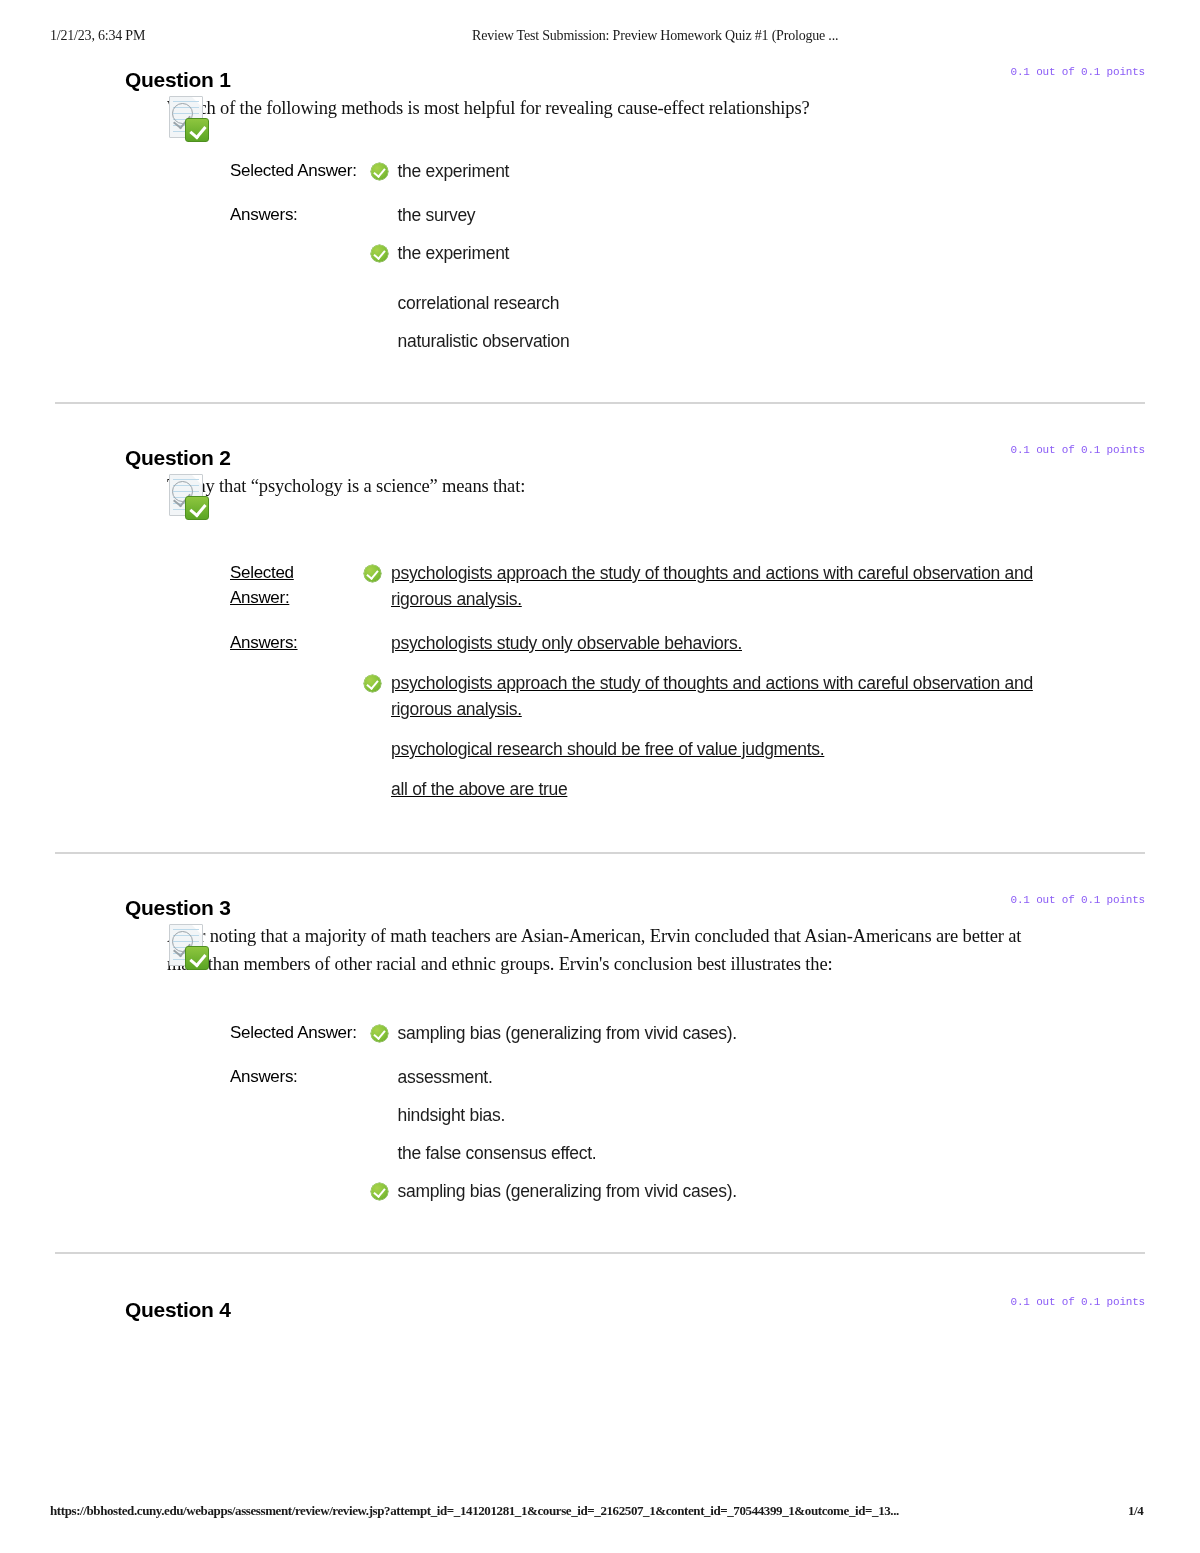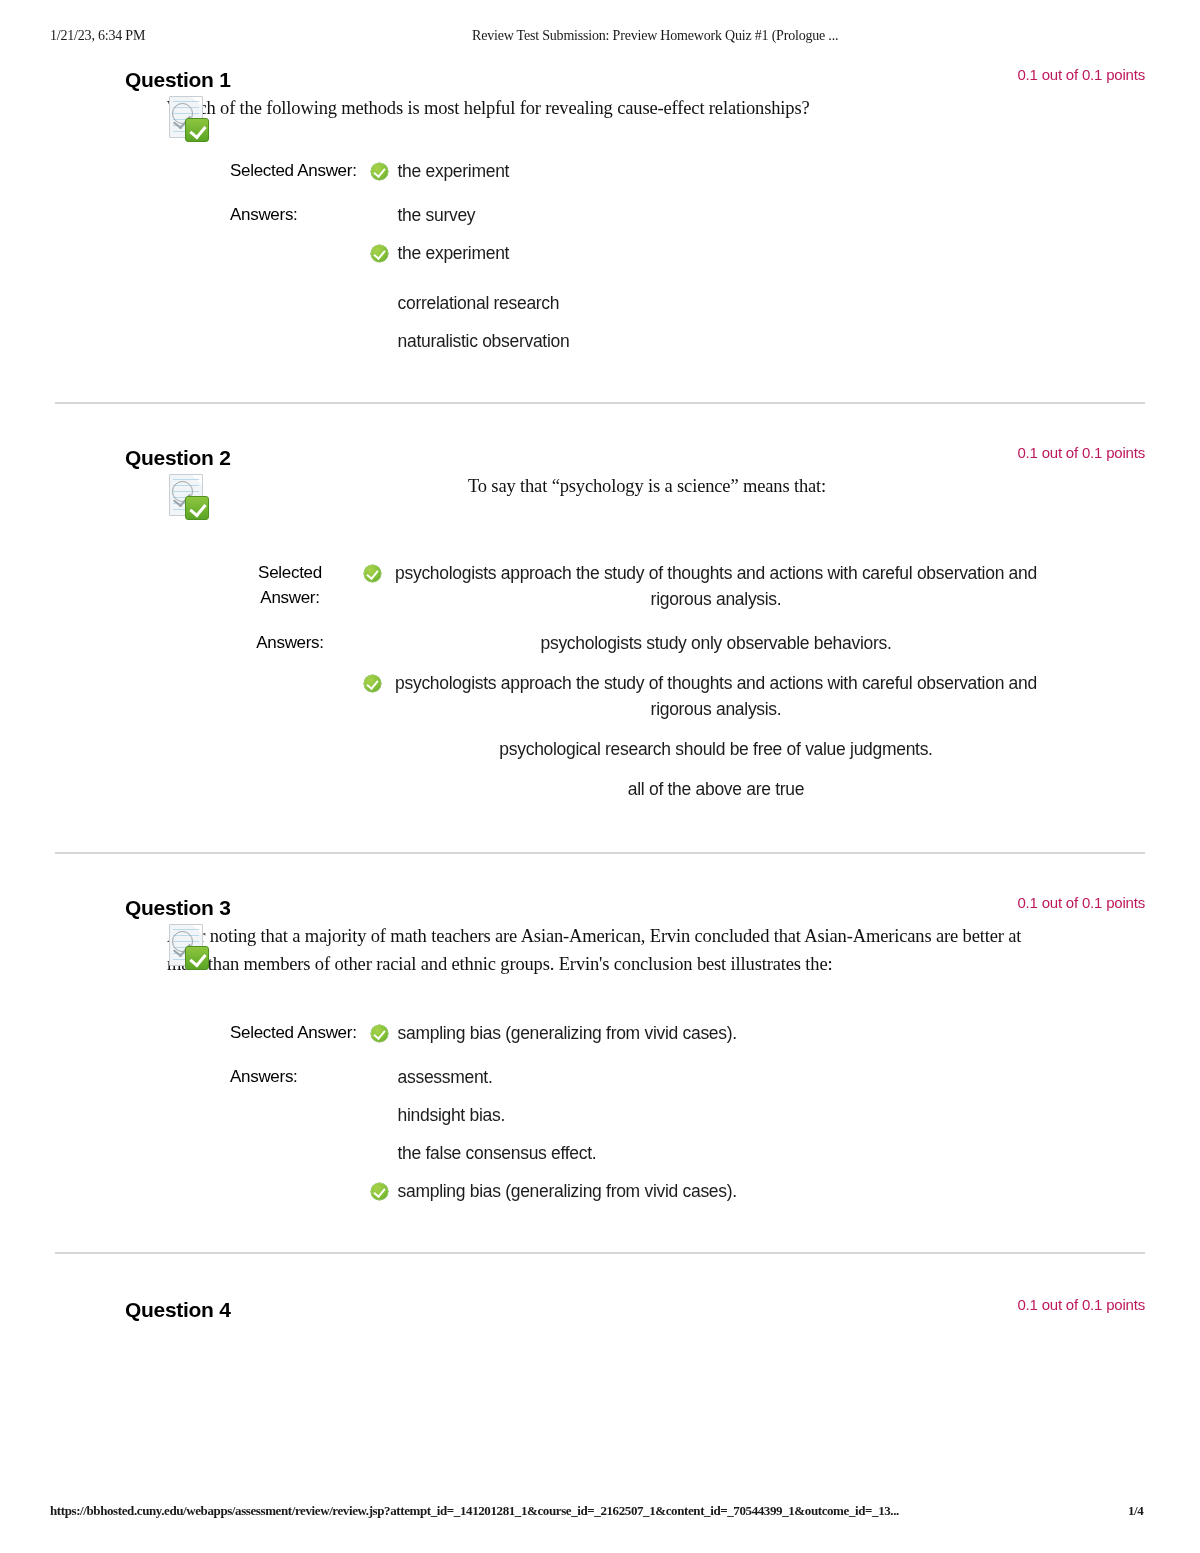--- a/index.html
+++ b/index.html
@@ -68,23 +68,23 @@
     font-weight: bold;
     font-family: "Liberation Sans", sans-serif;
     letter-spacing: -0.3px;
     color: #000;
     margin-top: 8px;
   }
   .q-points {
     position: absolute;
     right: 0;
     top: 6px;
-    font-size: 15px;
-    font-family: Liberation Sans, sans-serif;
-    color: #be185d;
+    font-size: 11px;
+    font-family: Liberation Mono, monospace;
+    color: #8b5cf6;
     letter-spacing: -0.2px;
     white-space: nowrap;
   }
 
   .q-stem-row {
     position: relative;
     padding-left: 110px;
     min-height: 46px;
   }
 
@@ -342,21 +342,21 @@
             <span>naturalistic observation</span>
           </div>
         </td>
       </tr>
     </tbody>
       </table>
   </div>
 
   <div class="divider" style="margin-top:30px;"></div>
 
-  <div class="question-block" style="margin-top:34px;text-align:center;">
+  <div class="question-block" style="margin-top:34px;">
     <div class="q-head">
       <span class="q-title">Question 2</span>
       <span class="q-points">0.1 out of 0.1 points</span>
     </div>
     <div class="q-stem-row">
       <span class="q-icon">
         <span class="doc">
             <span class="lines">
               <i></i>
               <i></i>
@@ -365,21 +365,21 @@
               <i></i>
               <i></i>
             </span>
           </span>
         <span class="circ"></span>
         <span class="badge"></span>
       </span>
       <div class="q-stem">To say that “psychology is a science” means that:</div>
     </div>
 
-    <table class="ans-table" style="margin-top:42px;">
+    <table class="ans-table" style="margin-top:42px;text-decoration:underline;">
       <tbody>
           <tr>
         <td class="ans-label wrapped">
           <span>Selected</span><br>
           <span>Answer:</span>
         </td>
         <td class="ans-cell">
           <div class="ans-text wide">
             <span class="check-icon"></span>
             <span>psychologists approach the study of thoughts and actions with careful observation and rigorous analysis.</span>

